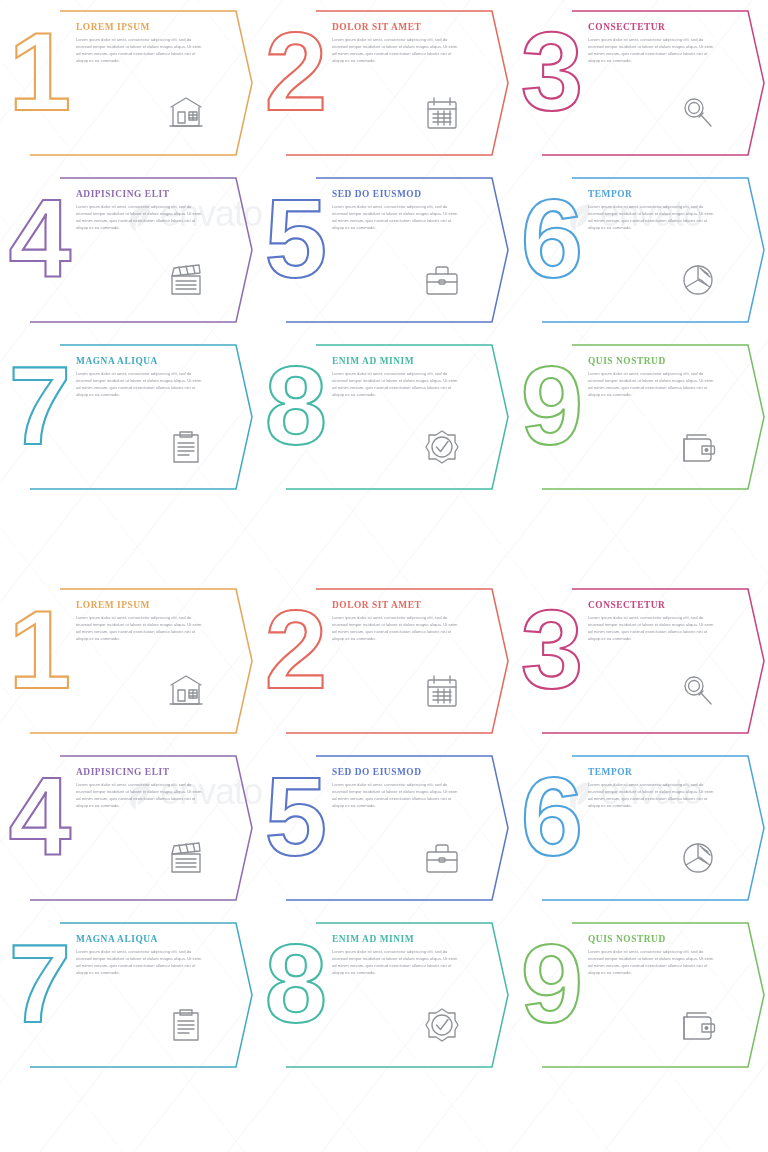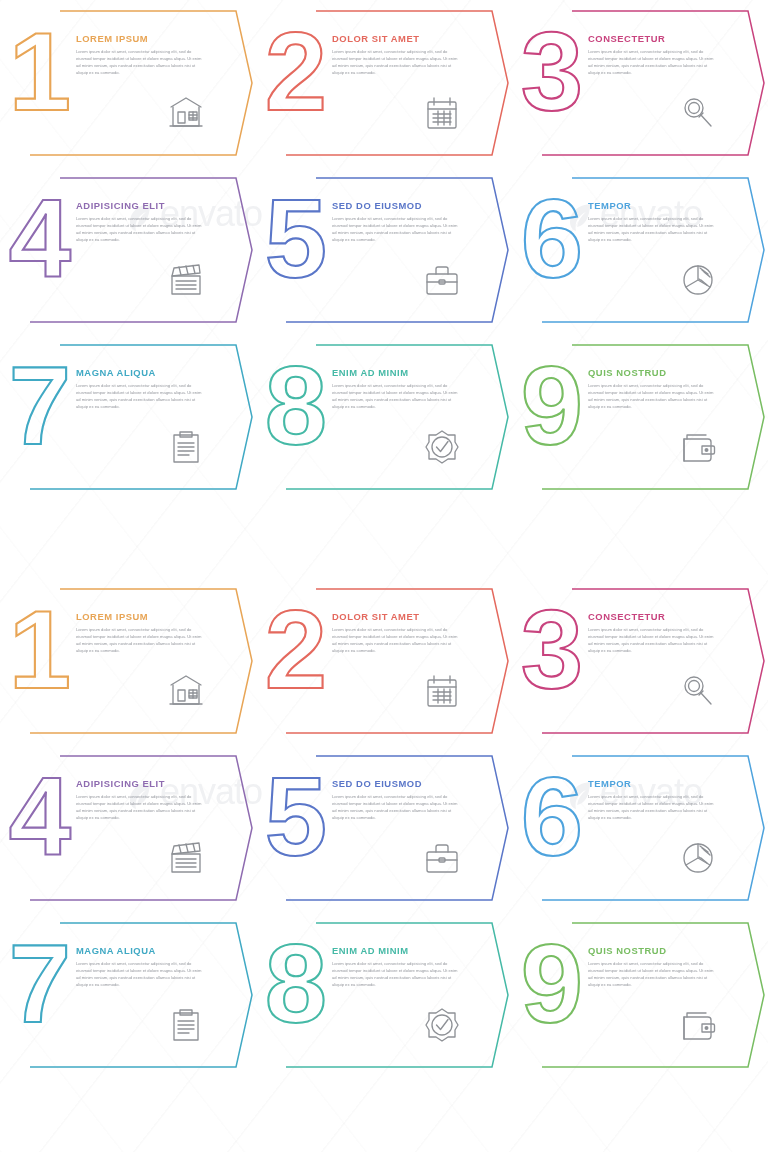--- a/index.html
+++ b/index.html
@@ -95,26 +95,26 @@
   }
 
   .content {
     position: absolute;
     left: 76px;
     top: 22px;
     width: 132px;
   }
 
   .title {
-    font-family: Liberation Sans, sans-serif;
+    font-family: Liberation Serif, serif;
     font-weight: 700;
     font-size: 9.4px;
     letter-spacing: 0.55px;
     text-transform: uppercase;
-    margin: 12px 0 5px 0;
+    margin: 0 0 5px 0;
     line-height: 1.1;
     white-space: nowrap;
   }
 
   .body-text {
     font-family: "Liberation Sans", sans-serif;
     font-size: 4.15px;
     line-height: 1.62;
     color: #8c8f96;
     margin: 0;

